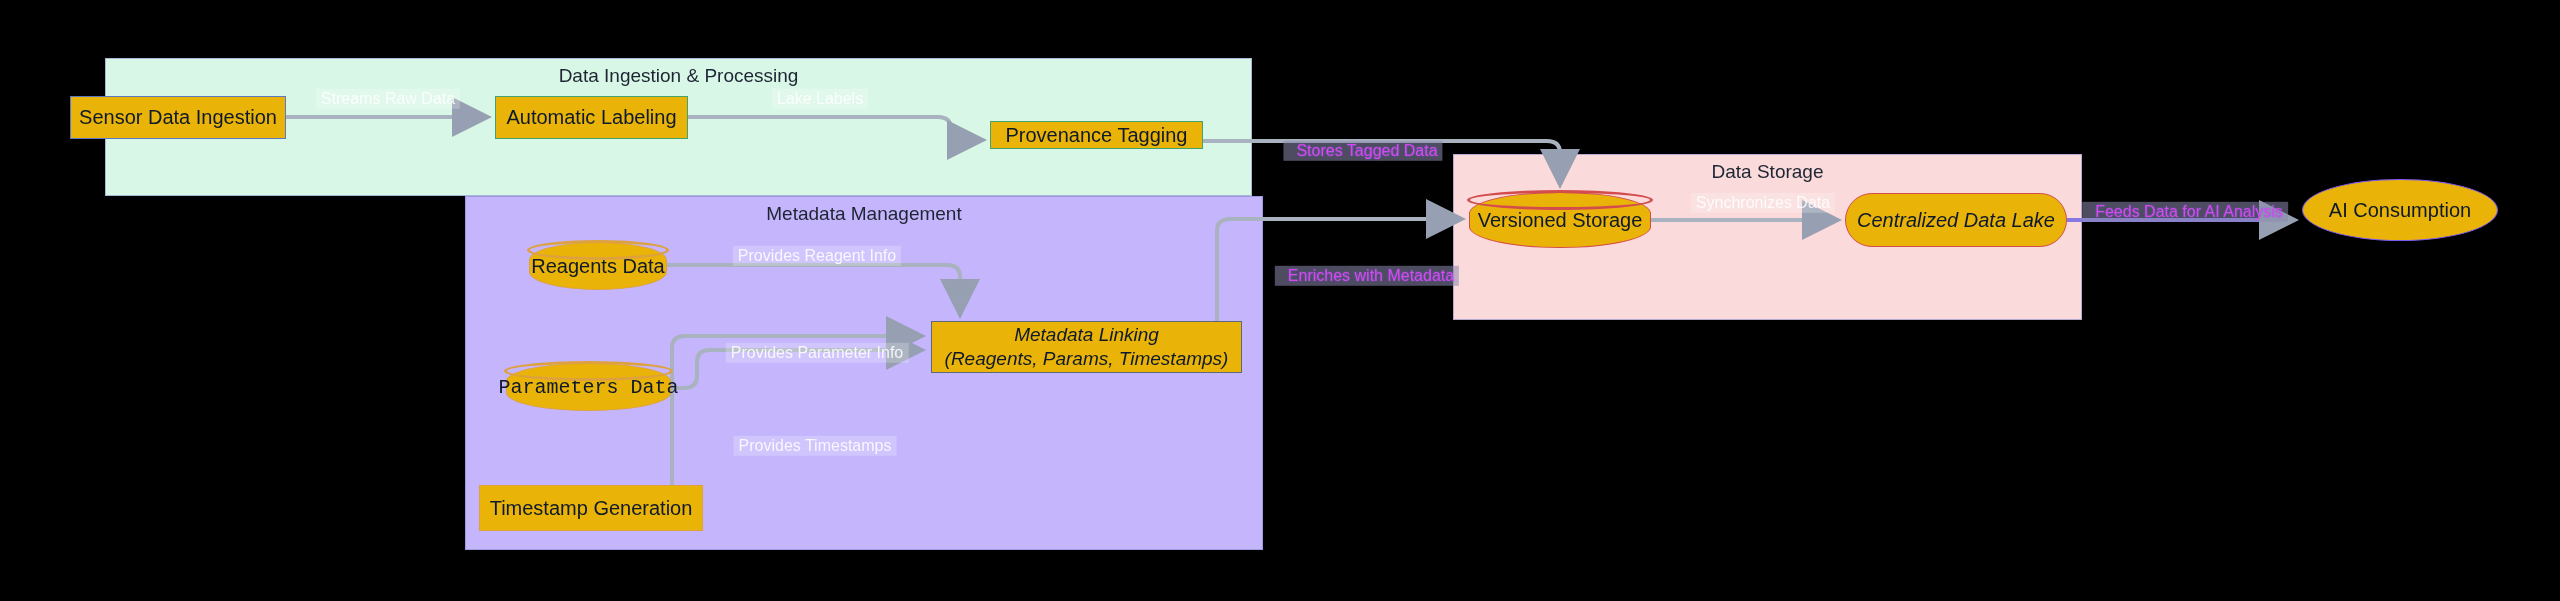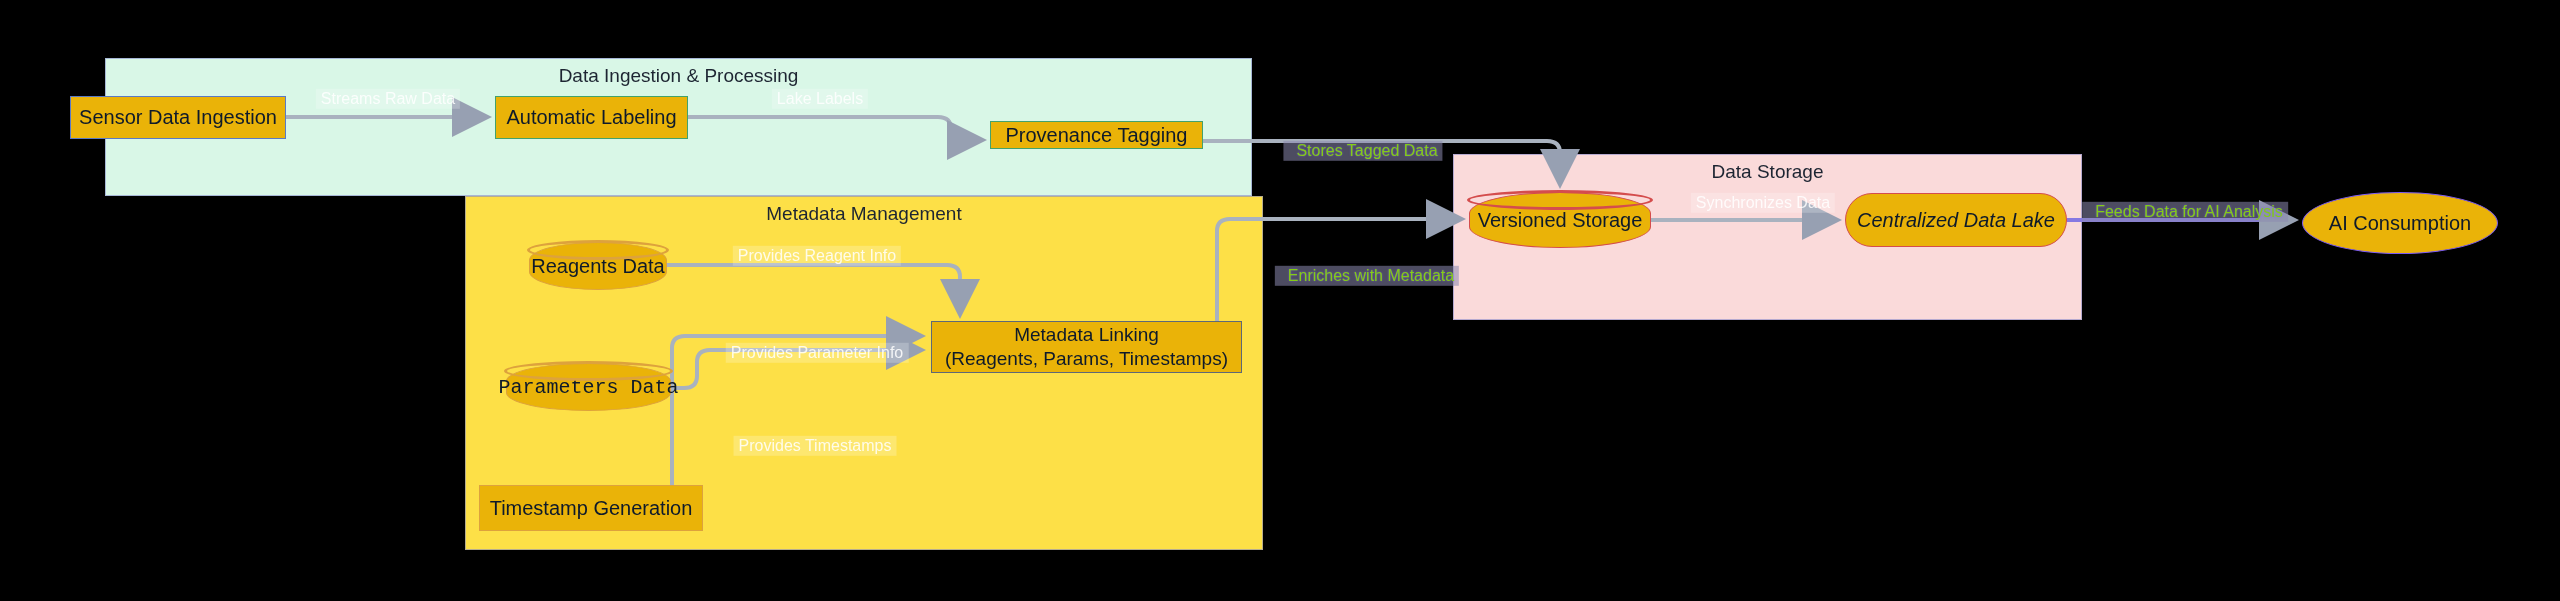--- a/index.html
+++ b/index.html
@@ -22,32 +22,32 @@
   .cylinder::before{content:"";position:absolute;top:-3px;left:-3px;right:-3px;height:20px;
          border:3px solid;border-color:inherit;border-radius:50%;box-sizing:border-box;
          pointer-events:none;}
   .stadium{border-radius:28px;font-style:italic;}
   .ellipse{border-radius:50%;}
   .edge-layer{position:absolute;left:0;top:0;}
   .edge{stroke:#a9b2bf;stroke-width:4;fill:none;}
   .edge-purple{stroke:#8679e2;stroke-width:4;fill:none;}
   .elabel{position:absolute;transform:translate(-50%,-50%);font-size:16px;
          white-space:nowrap;padding:1px 5px;line-height:1.15;}
-  .on-dark{color:#84cc16;background:rgba(141,138,176,.55);text-shadow:0 0 2px rgba(120,100,230,.8);padding-left:13px;}
+  .on-dark{color:#d946ef;background:rgba(141,138,176,.55);text-shadow:0 0 2px rgba(120,100,230,.8);padding-left:13px;}
   .on-light{color:rgba(255,255,255,.85);background:rgba(255,255,255,.22);}
 </style>
 </head>
 <body>
 
 <div class="stage">
 
   <div class="cluster" style="left:57px;top:58px;width:1147px;height:138px;background:#d9f7e7;margin-left:48px;">
     <div class="cluster-title">Data Ingestion &amp; Processing</div>
   </div>
-  <div class="cluster" style="left:465px;top:196px;width:798px;height:354px;background:#fde047;">
+  <div class="cluster" style="left:465px;top:196px;width:798px;height:354px;background:#c4b5fd;">
     <div class="cluster-title">Metadata Management</div>
   </div>
   <div class="cluster" style="left:1453px;top:154px;width:629px;height:166px;background:#fadada;">
     <div class="cluster-title">Data Storage</div>
   </div>
 
   <svg class="edge-layer" width="2560" height="601" viewBox="0 0 2560 601">
     <defs>
       <marker id="arrow" markerWidth="10" markerHeight="10" refX="8" refY="5" orient="auto">
         <path d="M0,0 L10,5 L0,10 z" fill="#97a0b2"></path>
@@ -85,27 +85,27 @@
   </div>
   <div class="node cylinder border-amber" style="left:529px;top:242px;width:138px;height:48px;">
     <span>Reagents Data</span>
   </div>
   <div class="node cylinder border-amber" style="left:506px;top:363px;width:165px;height:48px;font-family:Liberation Mono, monospace;">
     <span>Parameters Data</span>
   </div>
   <div class="node border-amber" style="left:479px;top:485px;width:224px;height:46px;">
     <span>Timestamp Generation</span>
   </div>
-  <div class="node border-slate" style="left:931px;top:321px;width:311px;height:52px;font-size:19px;">
+  <div class="node border-slate" style="left:931px;top:321px;width:311px;height:52px;font-size:19px;font-style:italic;">
     <span>Metadata Linking</span>
     <span>(Reagents, Params, Timestamps)</span>
   </div>
   <div class="node cylinder border-red" style="left:1469px;top:192px;width:182px;height:56px;">
     <span>Versioned Storage</span>
   </div>
   <div class="node stadium border-red" style="left:1845px;top:193px;width:222px;height:54px;">
     <span>Centralized Data Lake</span>
   </div>
-  <div class="node ellipse border-purple" style="left:2302px;top:192px;width:196px;height:62px;">
+  <div class="node ellipse border-purple" style="left:2302px;top:179px;width:196px;height:62px;">
     <span>AI Consumption</span>
   </div>
 
 </div>
 
 </body></html>

